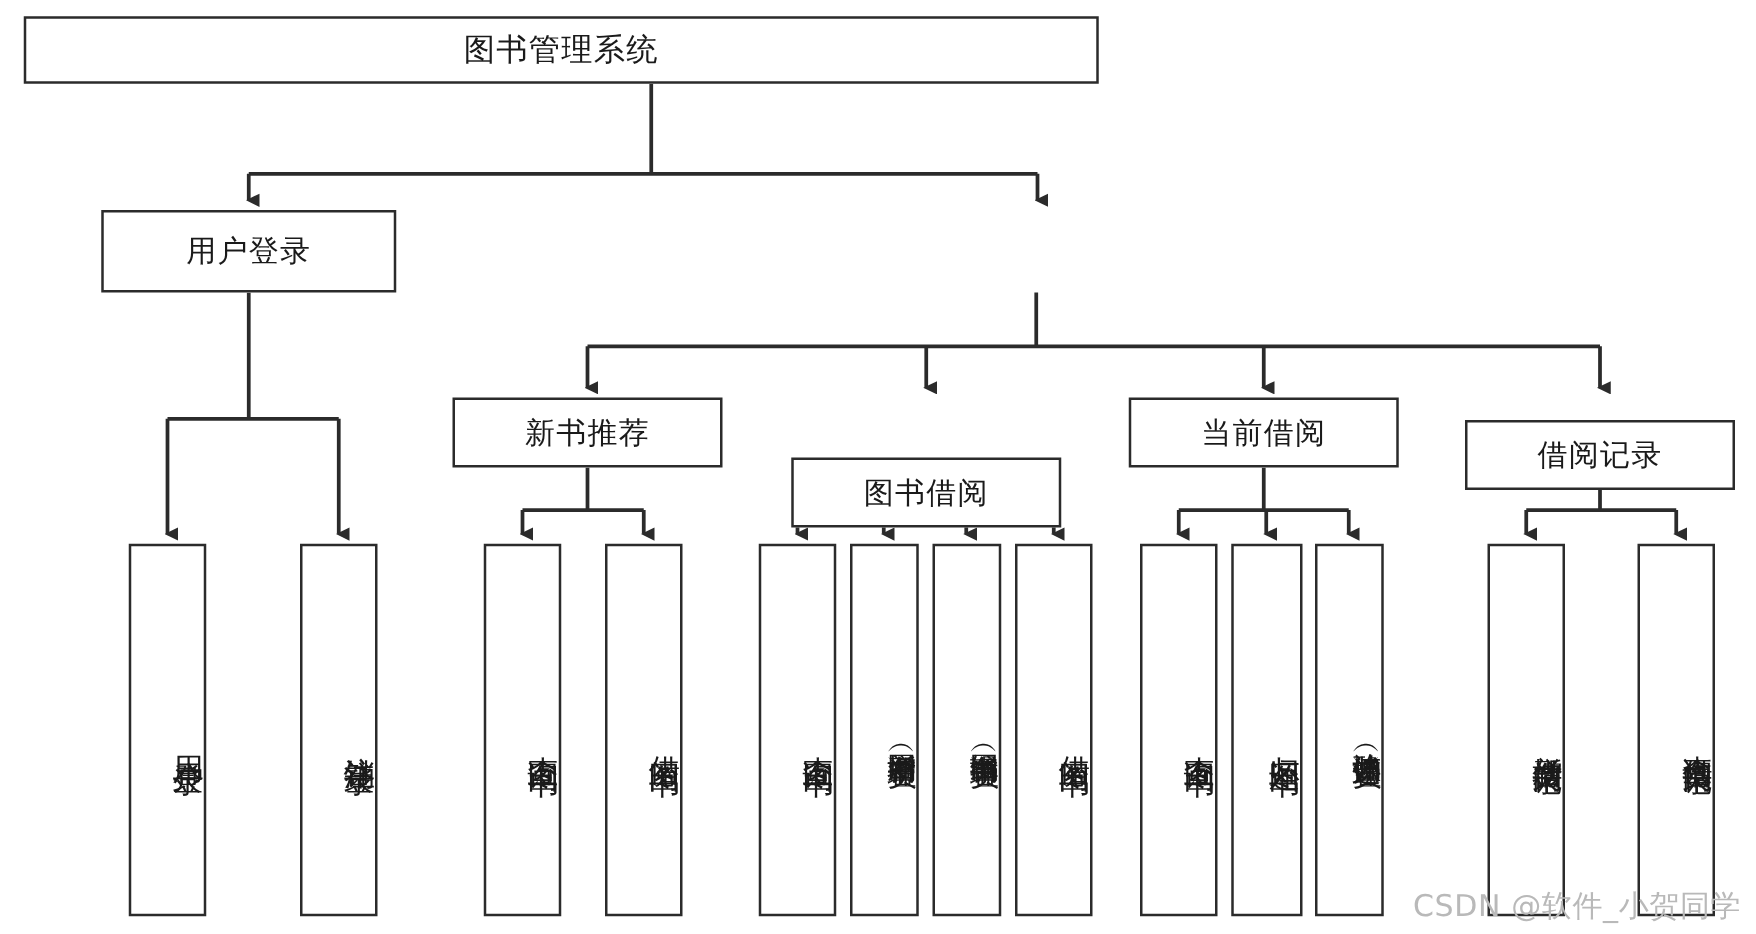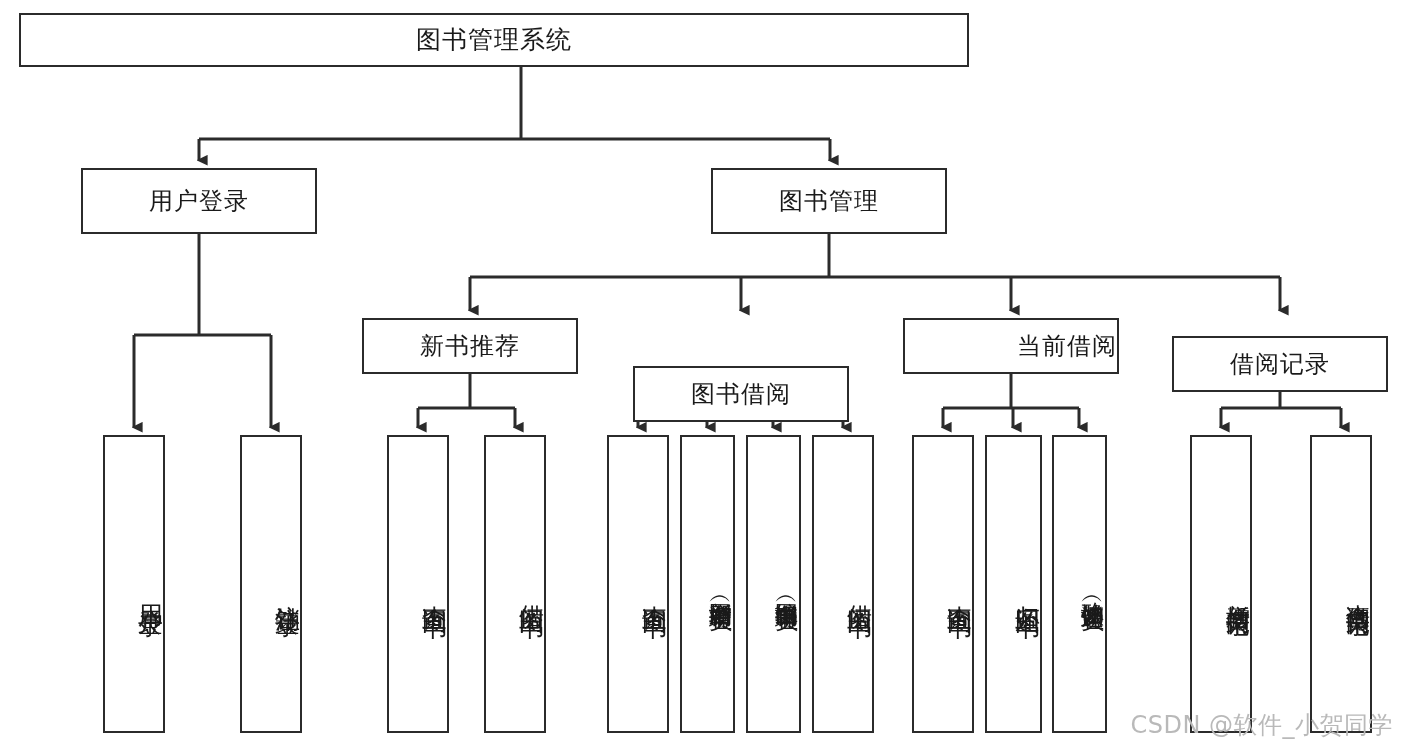--- a/index.html
+++ b/index.html
@@ -120,38 +120,35 @@
       <path d="M1013,408 L1013,427" marker-end="url(#arrow)"></path>
       <path d="M1079,408 L1079,427" marker-end="url(#arrow)"></path>
 
       <path d="M1280,374 L1280,408"></path>
       <path d="M1221,408 L1341,408"></path>
       <path d="M1221,408 L1221,427" marker-end="url(#arrow)"></path>
       <path d="M1341,408 L1341,427" marker-end="url(#arrow)"></path>
     </g>
   </svg>
 
-  <div class="node horiz root" style="left:19px;top:13px;width:950px;height:54px;">
+  <div class="node horiz root" style="left:19px;top:13px;width:860px;height:54px;">
     <span>图书管理系统</span>
   </div>
 
   <div class="node horiz" style="left:81px;top:168px;width:236px;height:66px;">
     <span>用户登录</span>
-  </div>
-  <div class="node horiz" style="left:711px;top:168px;width:236px;height:66px;">
-    <span>图书管理</span>
   </div>
 
   <div class="node horiz" style="left:362px;top:318px;width:216px;height:56px;">
     <span>新书推荐</span>
   </div>
   <div class="node horiz" style="left:633px;top:318px;width:216px;height:56px;margin-top:48px;">
     <span>图书借阅</span>
   </div>
-  <div class="node horiz" style="left:903px;top:318px;width:216px;height:56px;justify-content:flex-end;">
+  <div class="node horiz" style="left:903px;top:318px;width:216px;height:56px;">
     <span>当前借阅</span>
   </div>
   <div class="node horiz" style="left:1172px;top:318px;width:216px;height:56px;margin-top:18px;">
     <span>借阅记录</span>
   </div>
 
   <div class="node vert" style="left:103px;top:435px;width:62px;height:298px;">
     <span class="vlabel">用户登录</span>
   </div>
   <div class="node vert" style="left:240px;top:435px;width:62px;height:298px;">

